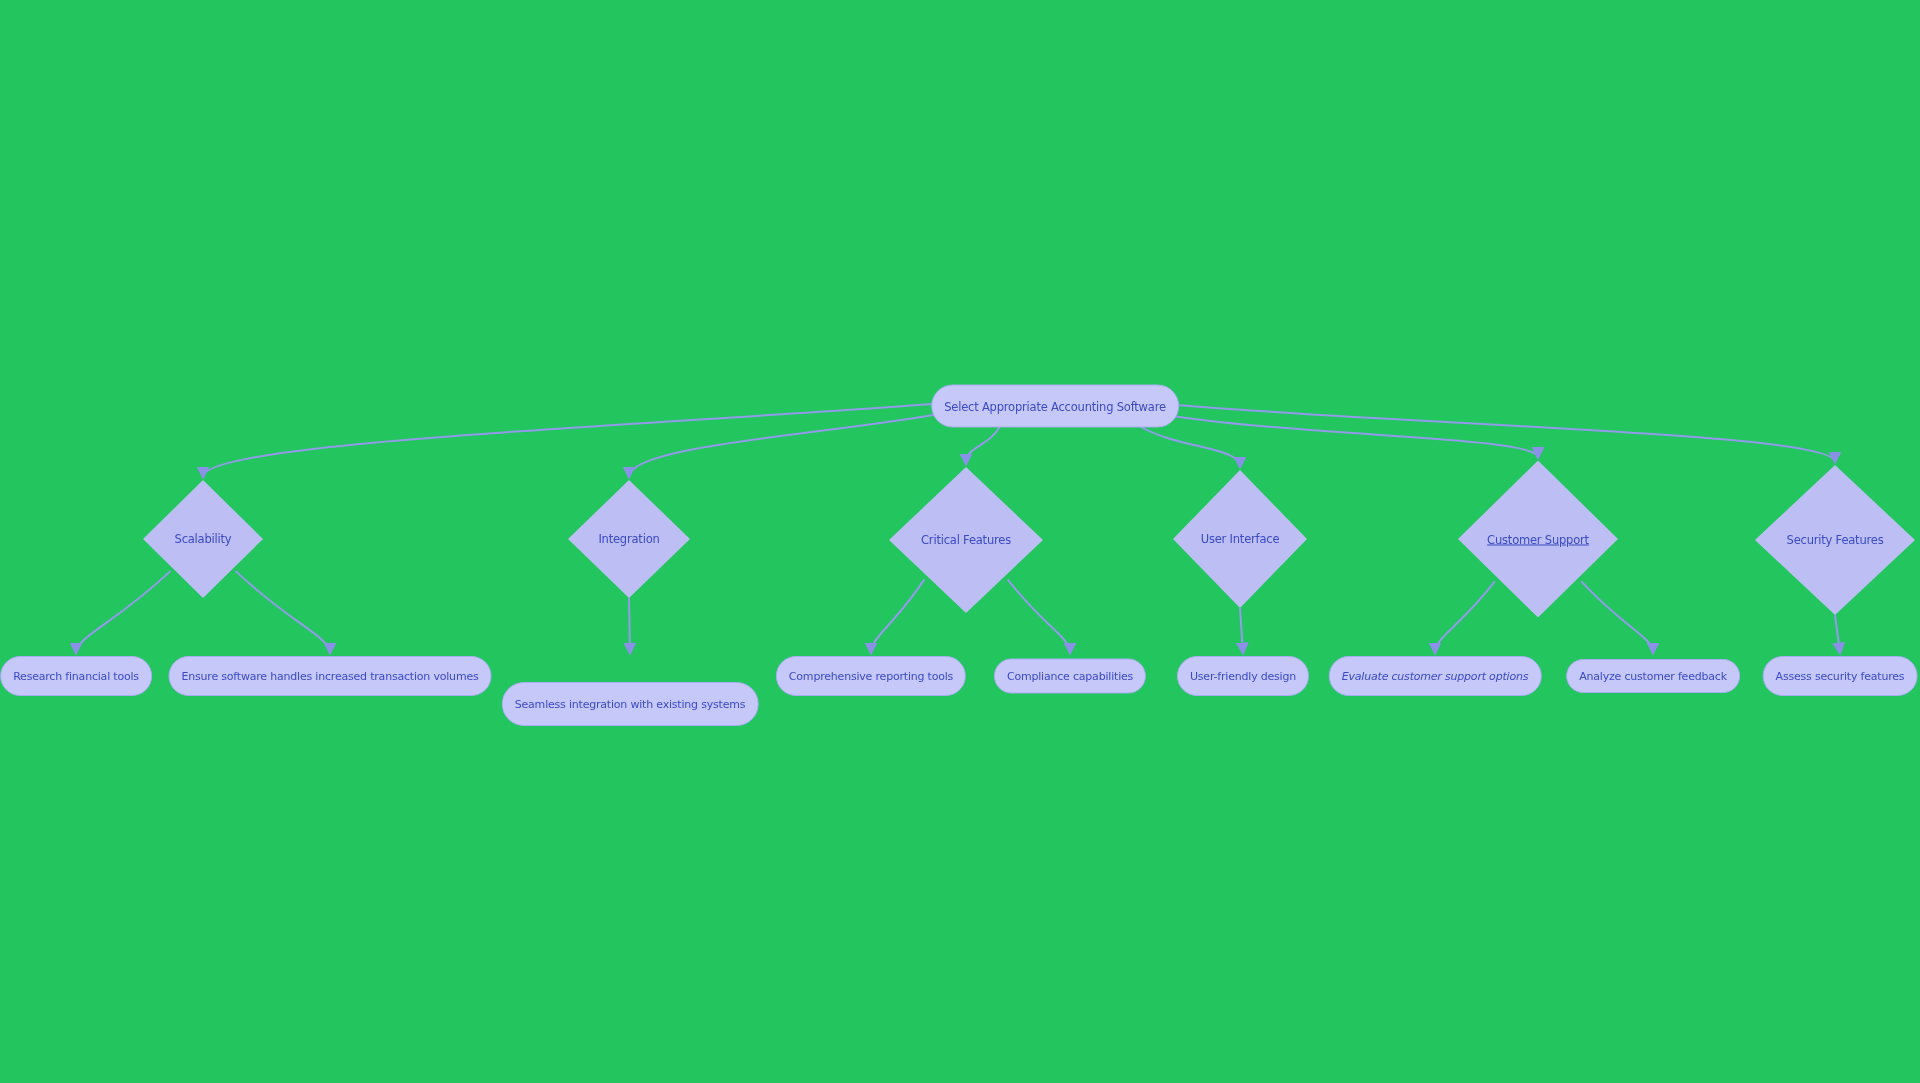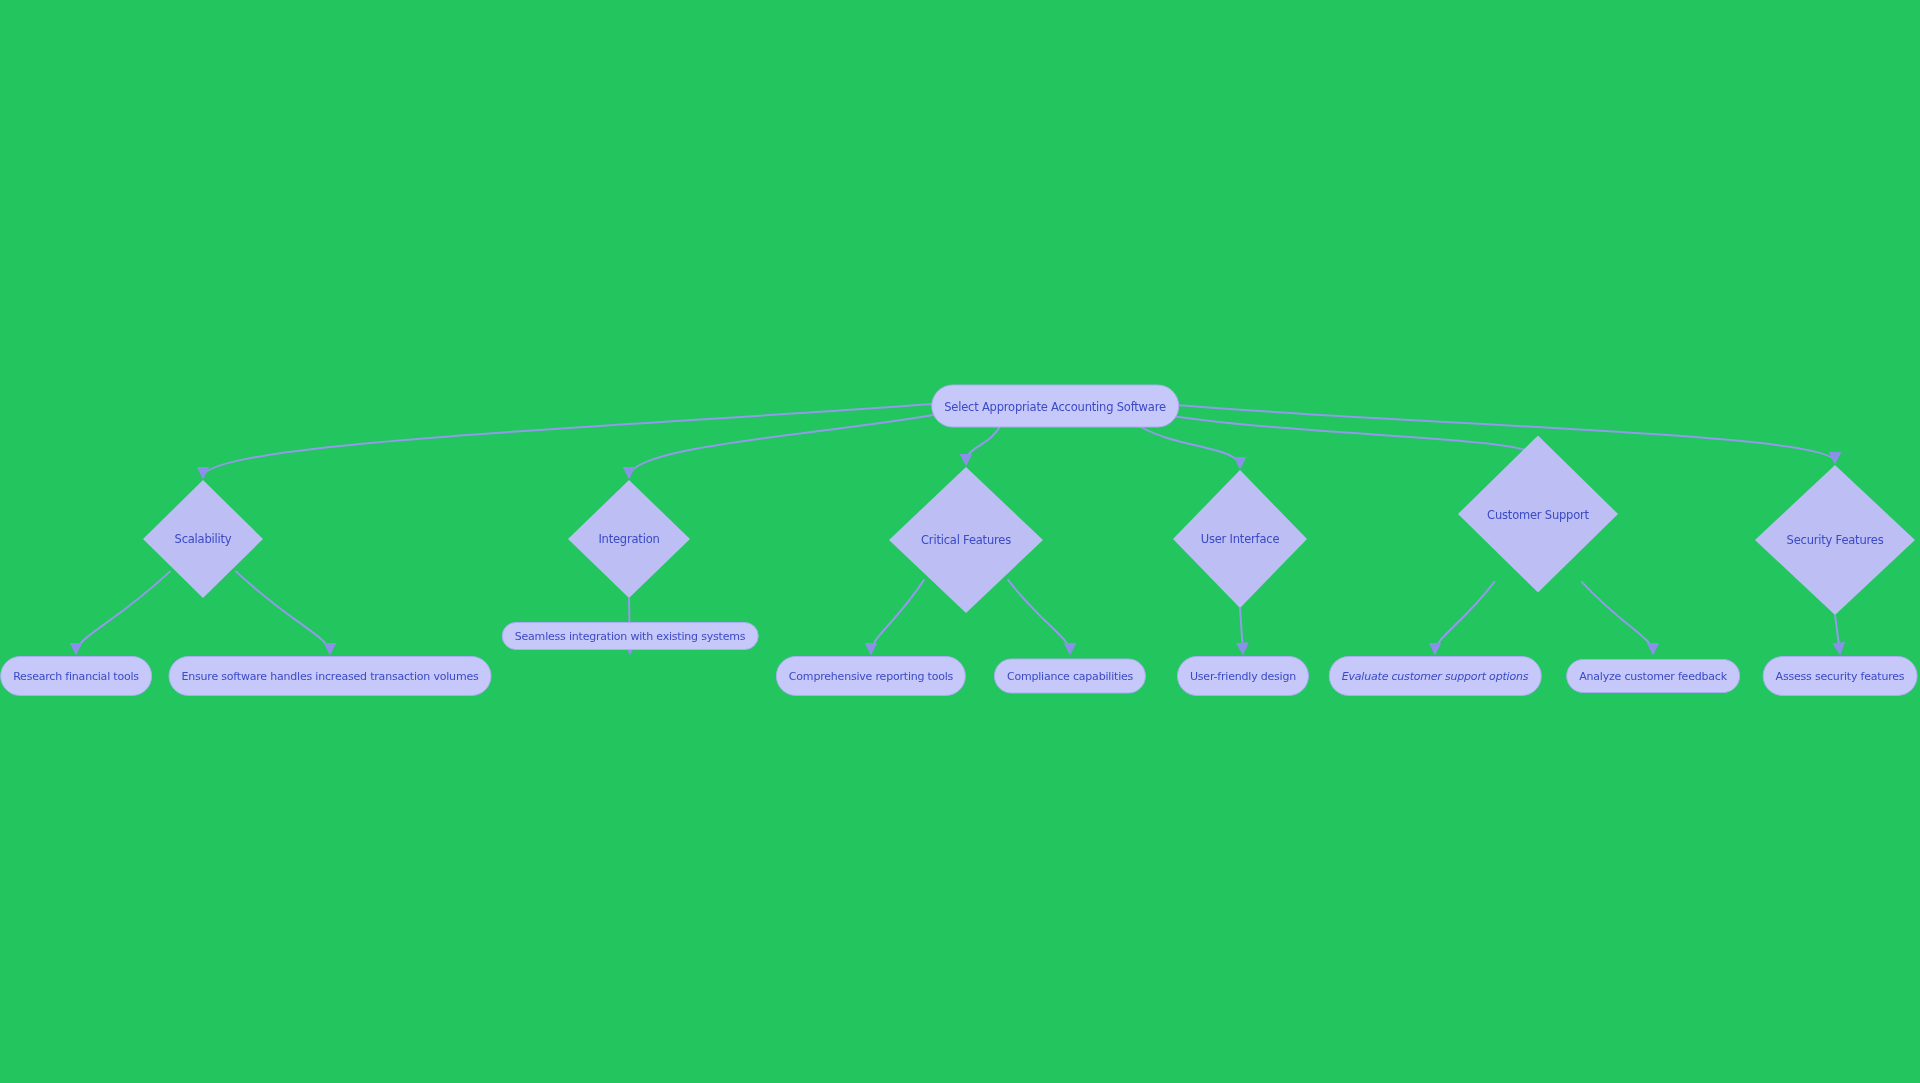--- a/index.html
+++ b/index.html
@@ -92,31 +92,31 @@
         <div class="label">Integration</div>
       </div>
       <div class="node diamond" style="left: 966px; top: 540px; width: 154px; height: 146px;">
         <div class="shape"></div>
         <div class="label">Critical Features</div>
       </div>
       <div class="node diamond" style="left: 1240px; top: 539px; width: 134px; height: 138px;">
         <div class="shape"></div>
         <div class="label">User Interface</div>
       </div>
-      <div class="node diamond" style="left: 1538px; top: 514px; width: 160px; height: 157px;">
+      <div class="node diamond" style="left: 1538px; top: 539px; width: 160px; height: 157px; text-decoration: underline;">
         <div class="shape"></div>
         <div class="label">Customer Support</div>
       </div>
       <div class="node diamond" style="left: 1835px; top: 540px; width: 160px; height: 150px;">
         <div class="shape"></div>
         <div class="label">Security Features</div>
       </div>
       <div class="node pill" style="left: 76px; top: 676px; min-width: 143px; height: 40px;">Research financial tools</div>
       <div class="node pill" style="left: 330px; top: 676px; min-width: 294px; height: 40px;">Ensure software handles increased transaction volumes</div>
-      <div class="node pill" style="left: 630px; top: 636px; min-width: 235px; height: 28px;">Seamless integration with existing systems</div>
+      <div class="node pill" style="left: 630px; top: 704px; min-width: 235px; height: 44px;">Seamless integration with existing systems</div>
       <div class="node pill" style="left: 871px; top: 676px; min-width: 173px; height: 40px;">Comprehensive reporting tools</div>
       <div class="node pill" style="left: 1070px; top: 676px; min-width: 134px; height: 35px;">Compliance capabilities</div>
       <div class="node pill" style="left: 1243px; top: 676px; min-width: 126px; height: 40px;">User-friendly design</div>
       <div class="node pill" style="left: 1435px; top: 676px; min-width: 200px; height: 40px; font-style: italic;">Evaluate customer support options</div>
       <div class="node pill" style="left: 1653px; top: 676px; min-width: 163px; height: 34px;">Analyze customer feedback</div>
       <div class="node pill" style="left: 1840px; top: 676px; min-width: 137px; height: 40px;">Assess security features</div>
     </div>
 </div>
 
 </body></html>

